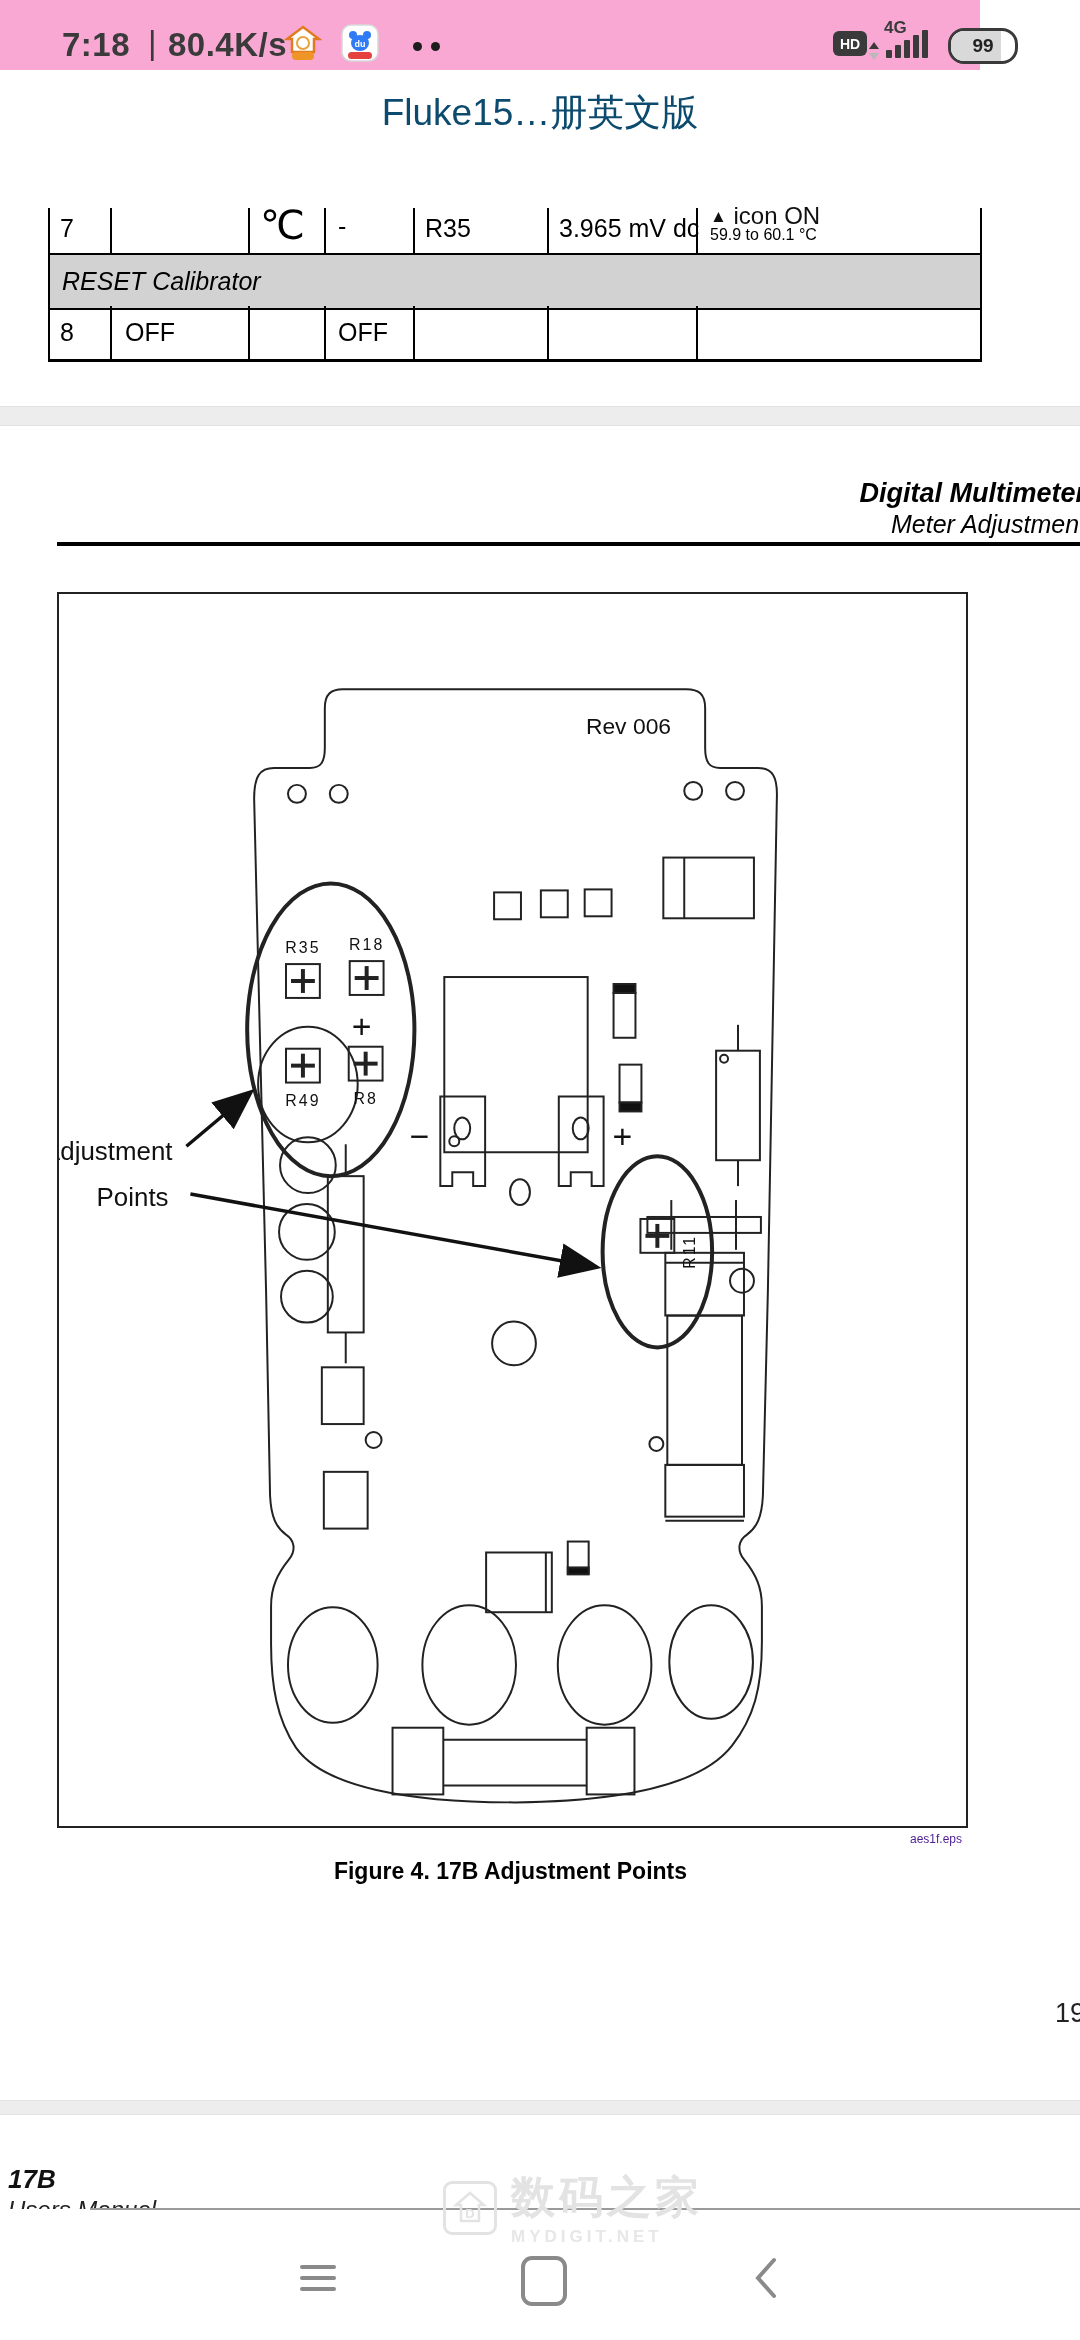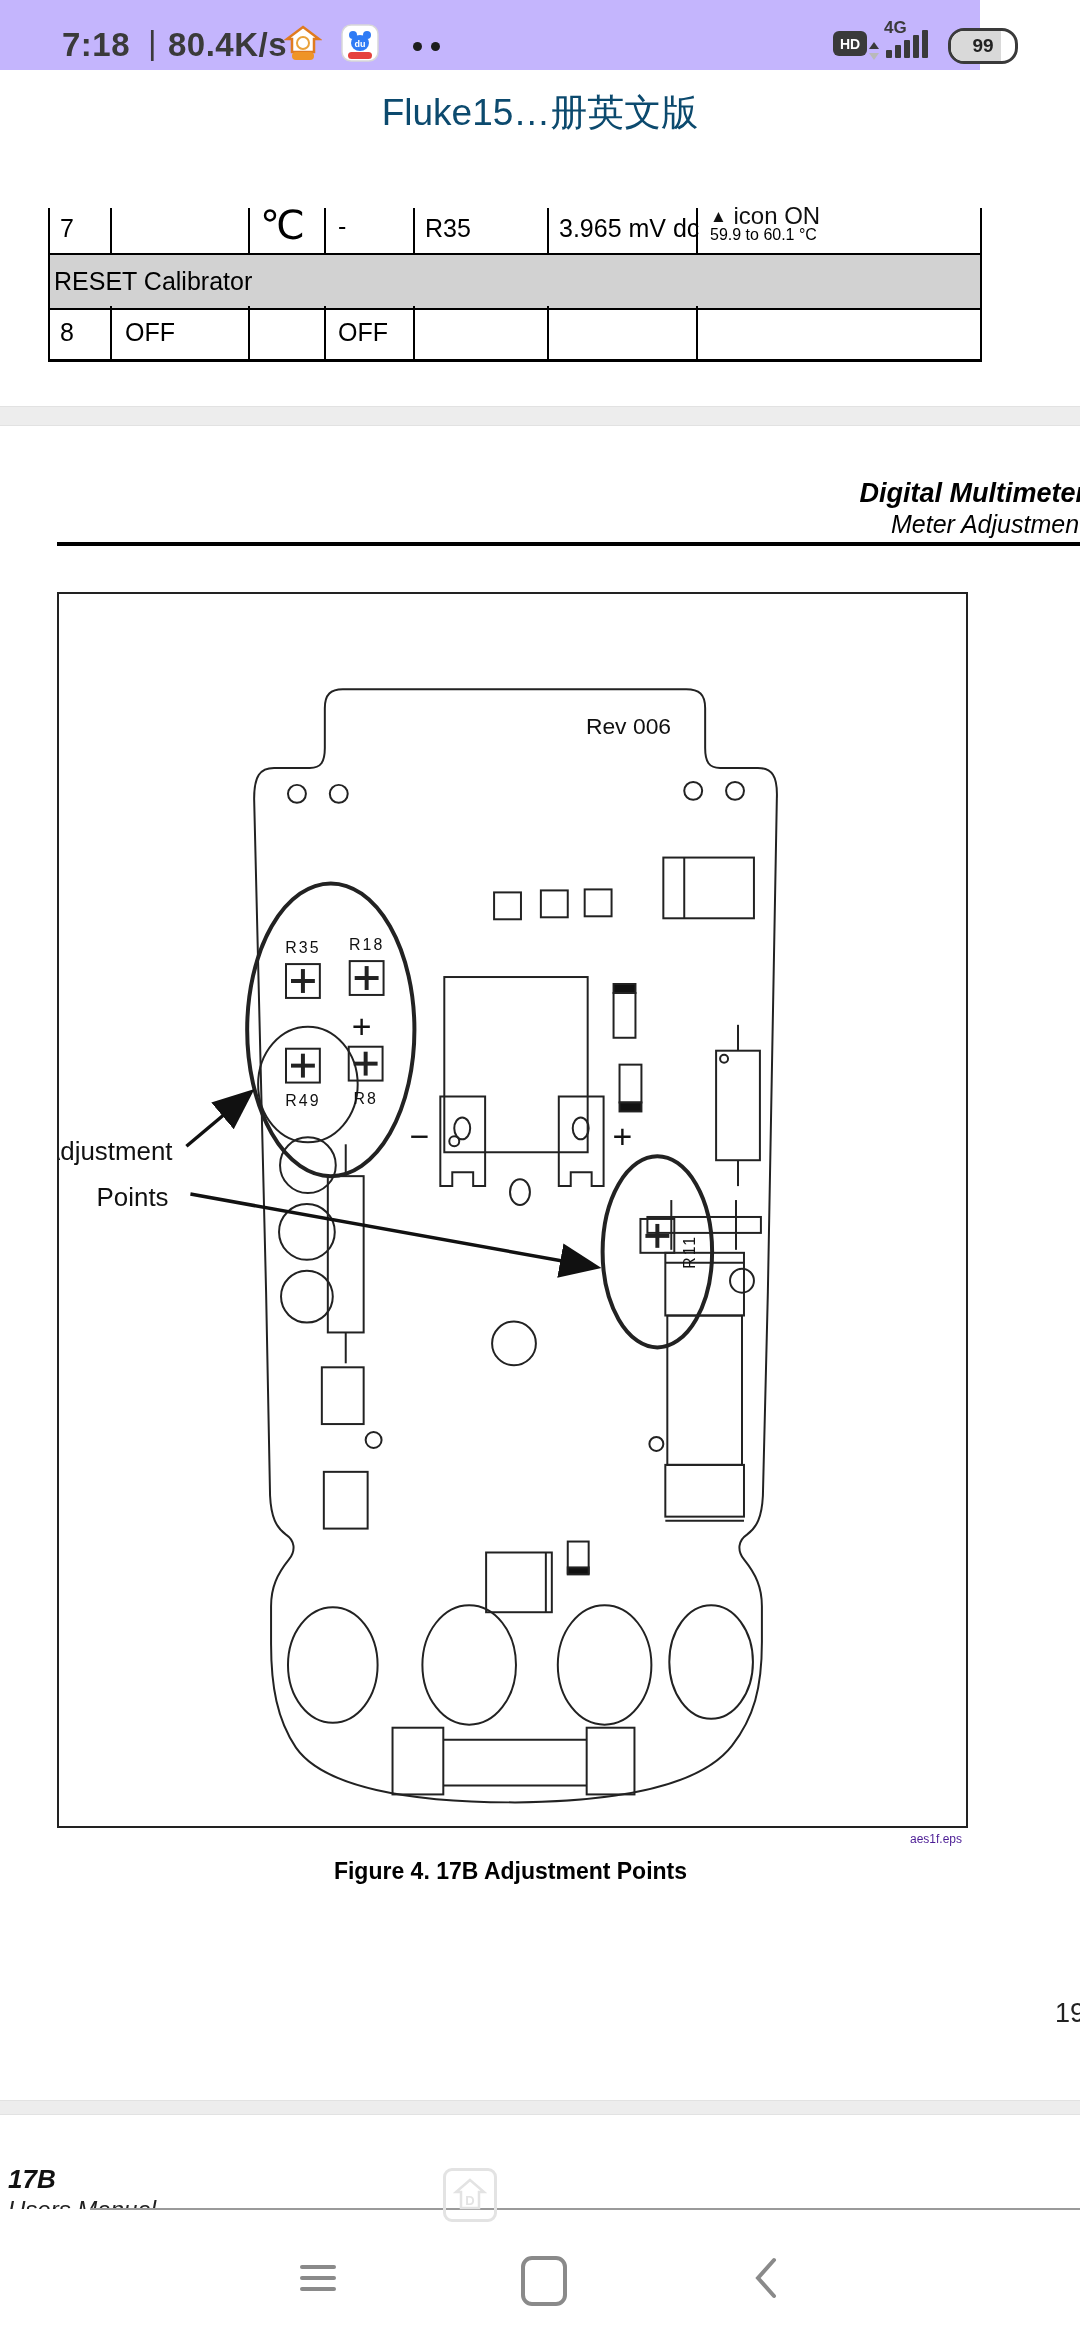--- a/index.html
+++ b/index.html
@@ -41,21 +41,21 @@
   .wm-logo{width:48px;height:48px;border:3px solid #e3e3e3;border-radius:9px;
            display:flex;align-items:center;justify-content:center;flex-direction:column;}
   
   .nav-burger div{width:36px;height:4px;background:#8a8a8a;border-radius:2px;margin:7px 0;}
   .nav-square{width:38px;height:42px;border:4px solid #8a8a8a;border-radius:11px;}
   svg text{font-family:"Liberation Sans","DejaVu Sans",sans-serif;}
 </style>
 </head>
 <body>
 
-<div class="abs" style="left:0;top:0;width:980px;height:70px;background:#c4b5fd;">
+<div class="abs" style="left:0;top:0;width:980px;height:70px;background:#f9a8d4;">
   <span class="abs sb-text" style="left:62px;top:26px;">7:18</span>
   <span class="abs sb-text" style="left:148px;top:24px;font-weight:normal;">|</span>
   <span class="abs sb-text" style="left:168px;top:26px;">80.4K/s</span>
 
   <span class="abs" style="left:284px;top:24px;">
     <svg width="38" height="38" viewBox="0 0 38 38">
       <path d="M19 3 L35 15 L30 15 L30 28 L8 28 L8 15 L3 15 Z" fill="#fff" stroke="#e07b1f" stroke-width="2.5"></path>
       <circle cx="19" cy="19" r="6" fill="none" stroke="#e9a23b" stroke-width="2"></circle>
       <rect x="8" y="28" width="22" height="8" rx="4" fill="#ef9426"></rect>
     </svg>
@@ -116,21 +116,21 @@
     <span class="abs cellTxt" style="left:290px;top:4px;">-</span>
     <span class="abs cellTxt" style="left:377px;top:6px;">R35</span>
     <span class="abs cellTxt" style="left:511px;top:6px;">3.965 mV dc</span>
     <span class="abs" style="left:662px;top:-6px;font-size:24px;">
       <span style="font-size:17px;vertical-align:2px;">▲</span>
       <span>icon ON</span>
     </span>
     <span class="abs cellTxt" style="left:662px;top:18px;font-size:16px;text-align:right;">59.9 to 60.1 °C</span>
 
     <div class="abs reset-row" style="left:0;top:45px;width:934px;height:53px;">
-      <span class="cellTxt" style="margin-left:6px;">RESET Calibrator</span>
+      <span class="cellTxt" style="margin-left:14px;font-style:italic;">RESET Calibrator</span>
     </div>
     <div class="abs tbl-line" style="left:0;top:45px;width:2px;height:53px;"></div>
     <div class="abs tbl-line" style="left:932px;top:45px;width:2px;height:53px;"></div>
 
     <div class="abs tbl-line" style="left:0;top:98px;width:2px;height:53px;"></div>
     <div class="abs tbl-line" style="left:62px;top:98px;width:2px;height:53px;"></div>
     <div class="abs tbl-line" style="left:200px;top:98px;width:2px;height:53px;"></div>
     <div class="abs tbl-line" style="left:276px;top:98px;width:2px;height:53px;"></div>
     <div class="abs tbl-line" style="left:365px;top:98px;width:2px;height:53px;"></div>
     <div class="abs tbl-line" style="left:499px;top:98px;width:2px;height:53px;"></div>
@@ -300,20 +300,24 @@
   <div class="abs hairline" style="left:90px;top:2138px;width:990px;"></div>
 
   <div class="abs" style="left:443px;top:2098px;">
     <div class="wm">
       <div class="wm-logo">
         <svg width="34" height="34" viewBox="0 0 34 34">
           <path d="M17 2 L31 14 L26 14 L26 30 L8 30 L8 14 L3 14 Z" fill="none" stroke="#e3e3e3" stroke-width="2.5"></path>
           <text x="17" y="27" font-size="13" font-weight="bold" fill="#e3e3e3" text-anchor="middle">D</text>
         </svg>
       </div>
+      <div>
+        <div class="wm-cn">数码之家</div>
+        <div class="wm-en">MYDIGIT.NET</div>
+      </div>
     </div>
   </div>
 </div>
 
 <div class="abs" style="left:0;top:2250px;width:1080px;height:90px;background:#fff;">
   <div class="abs nav-burger" style="left:300px;top:8px;">
     <div></div>
       <div></div>
       <div></div>
   </div>

